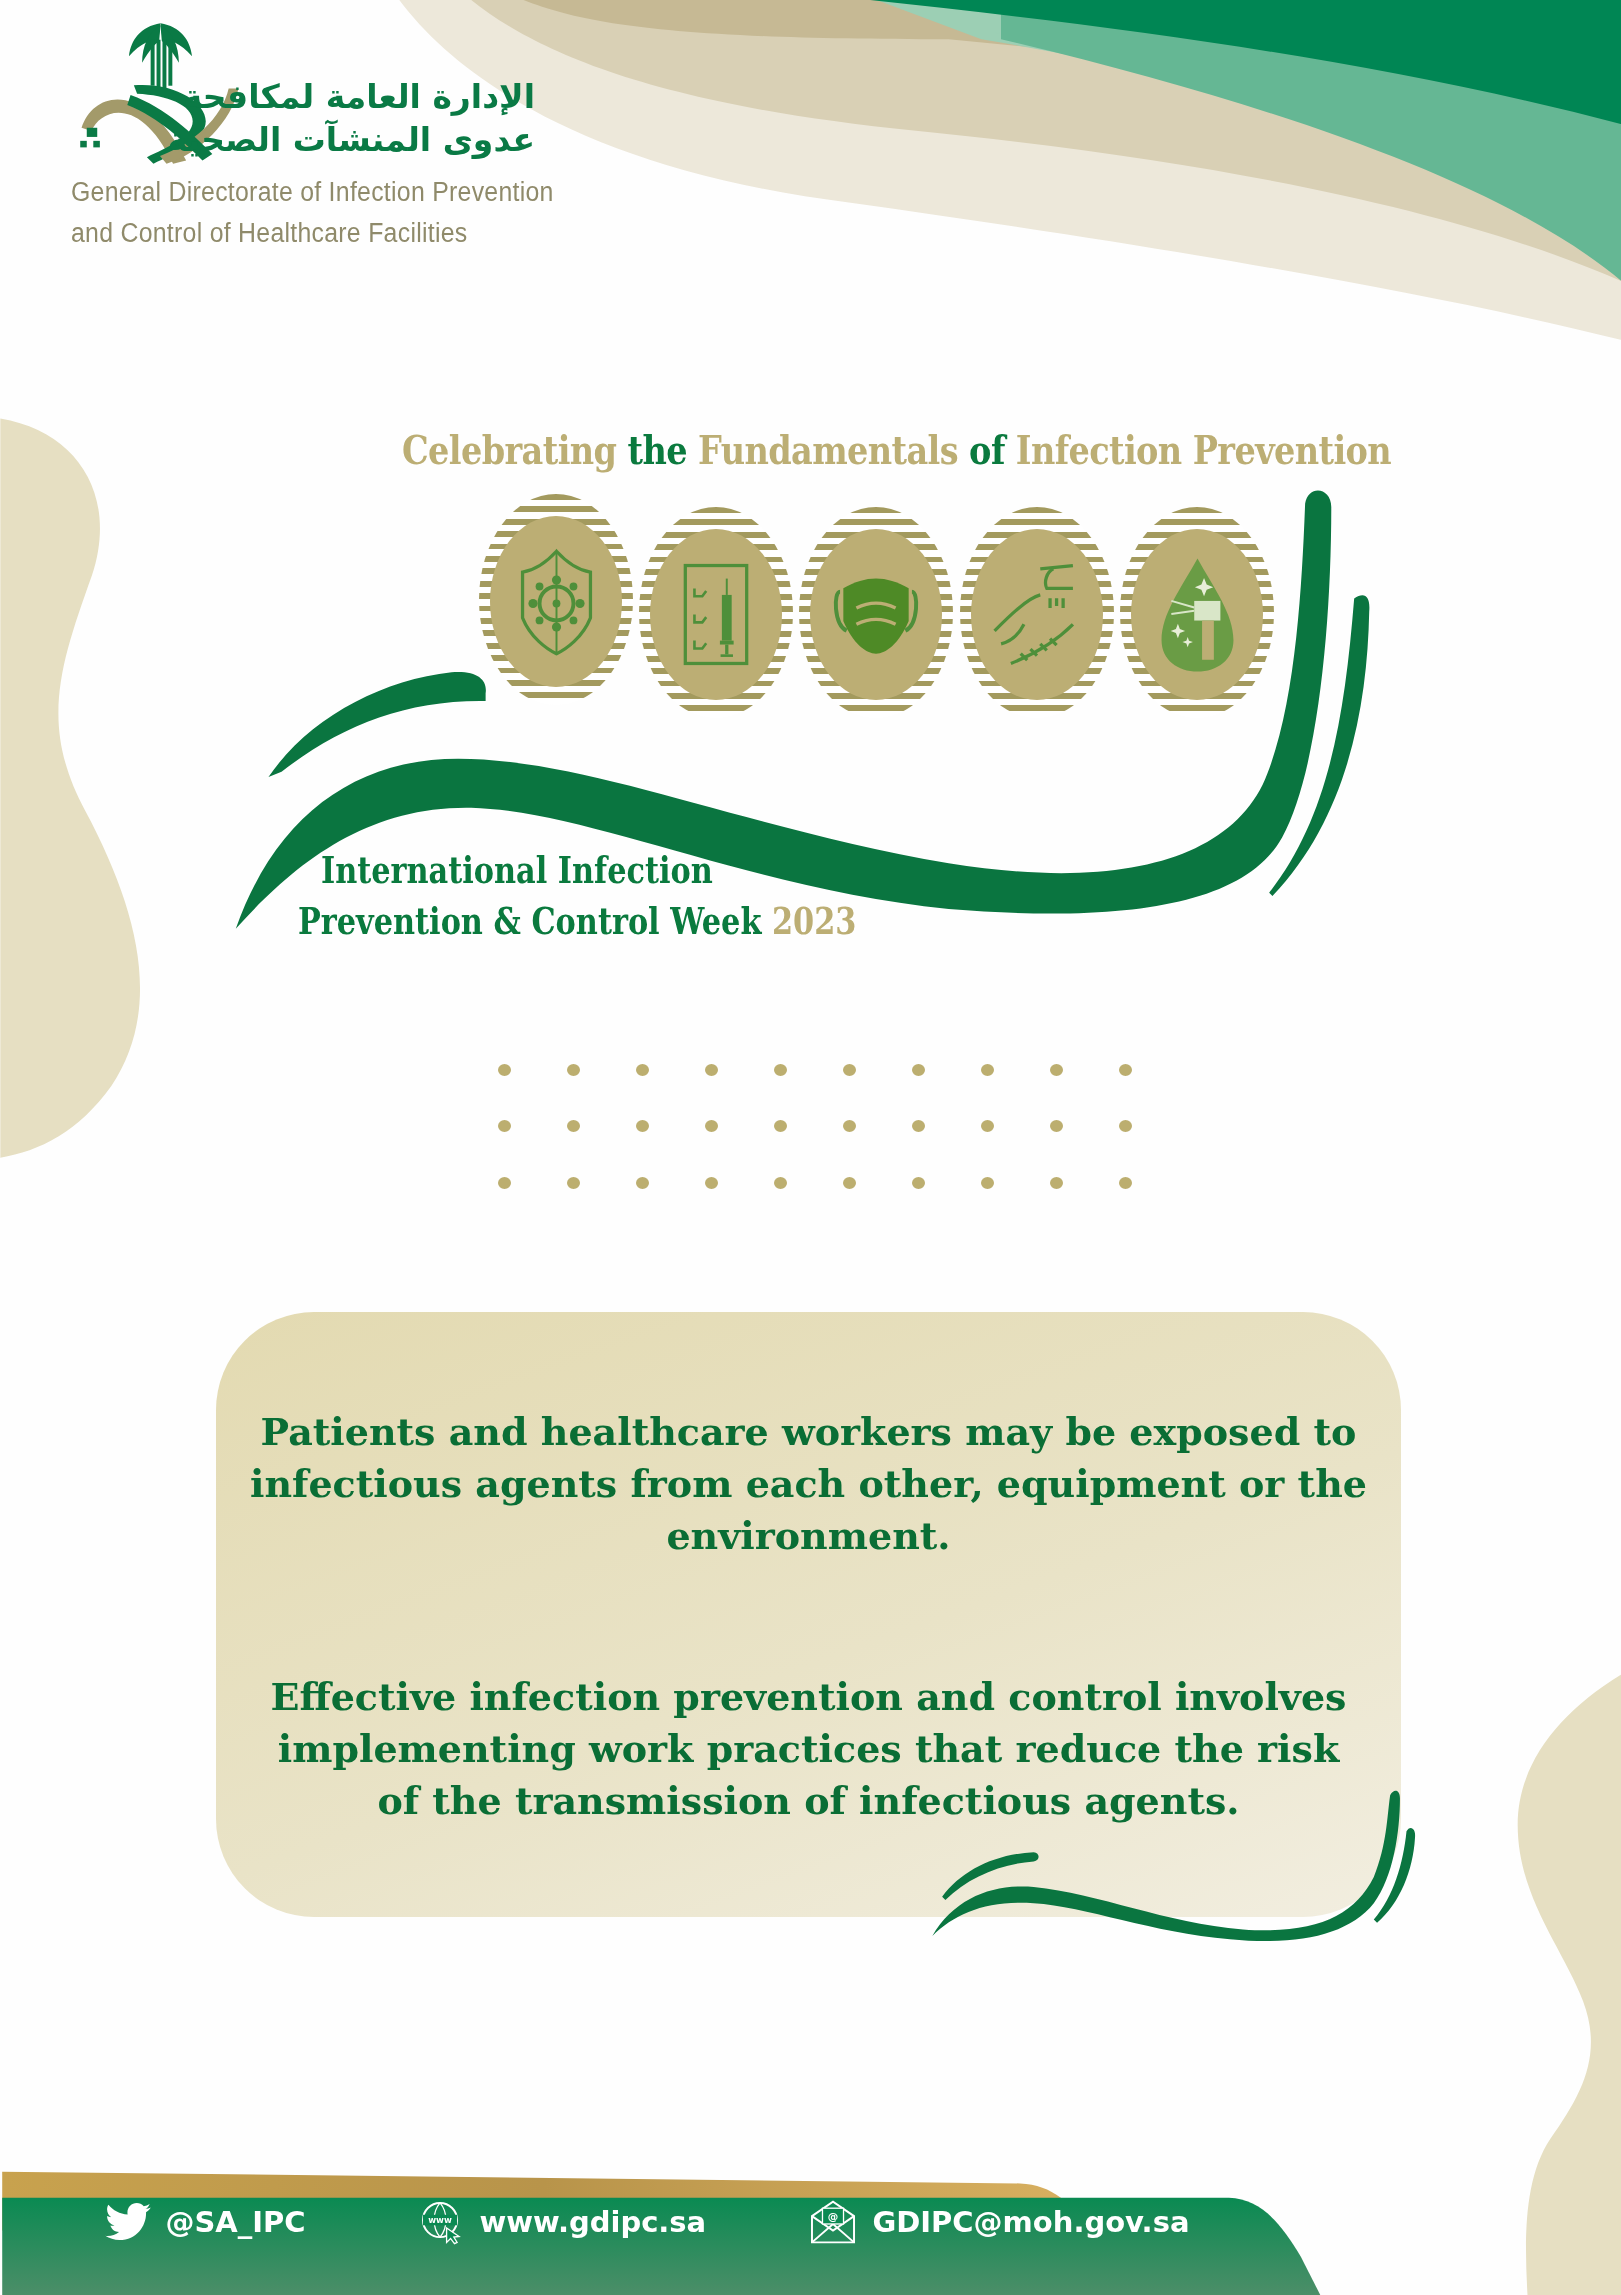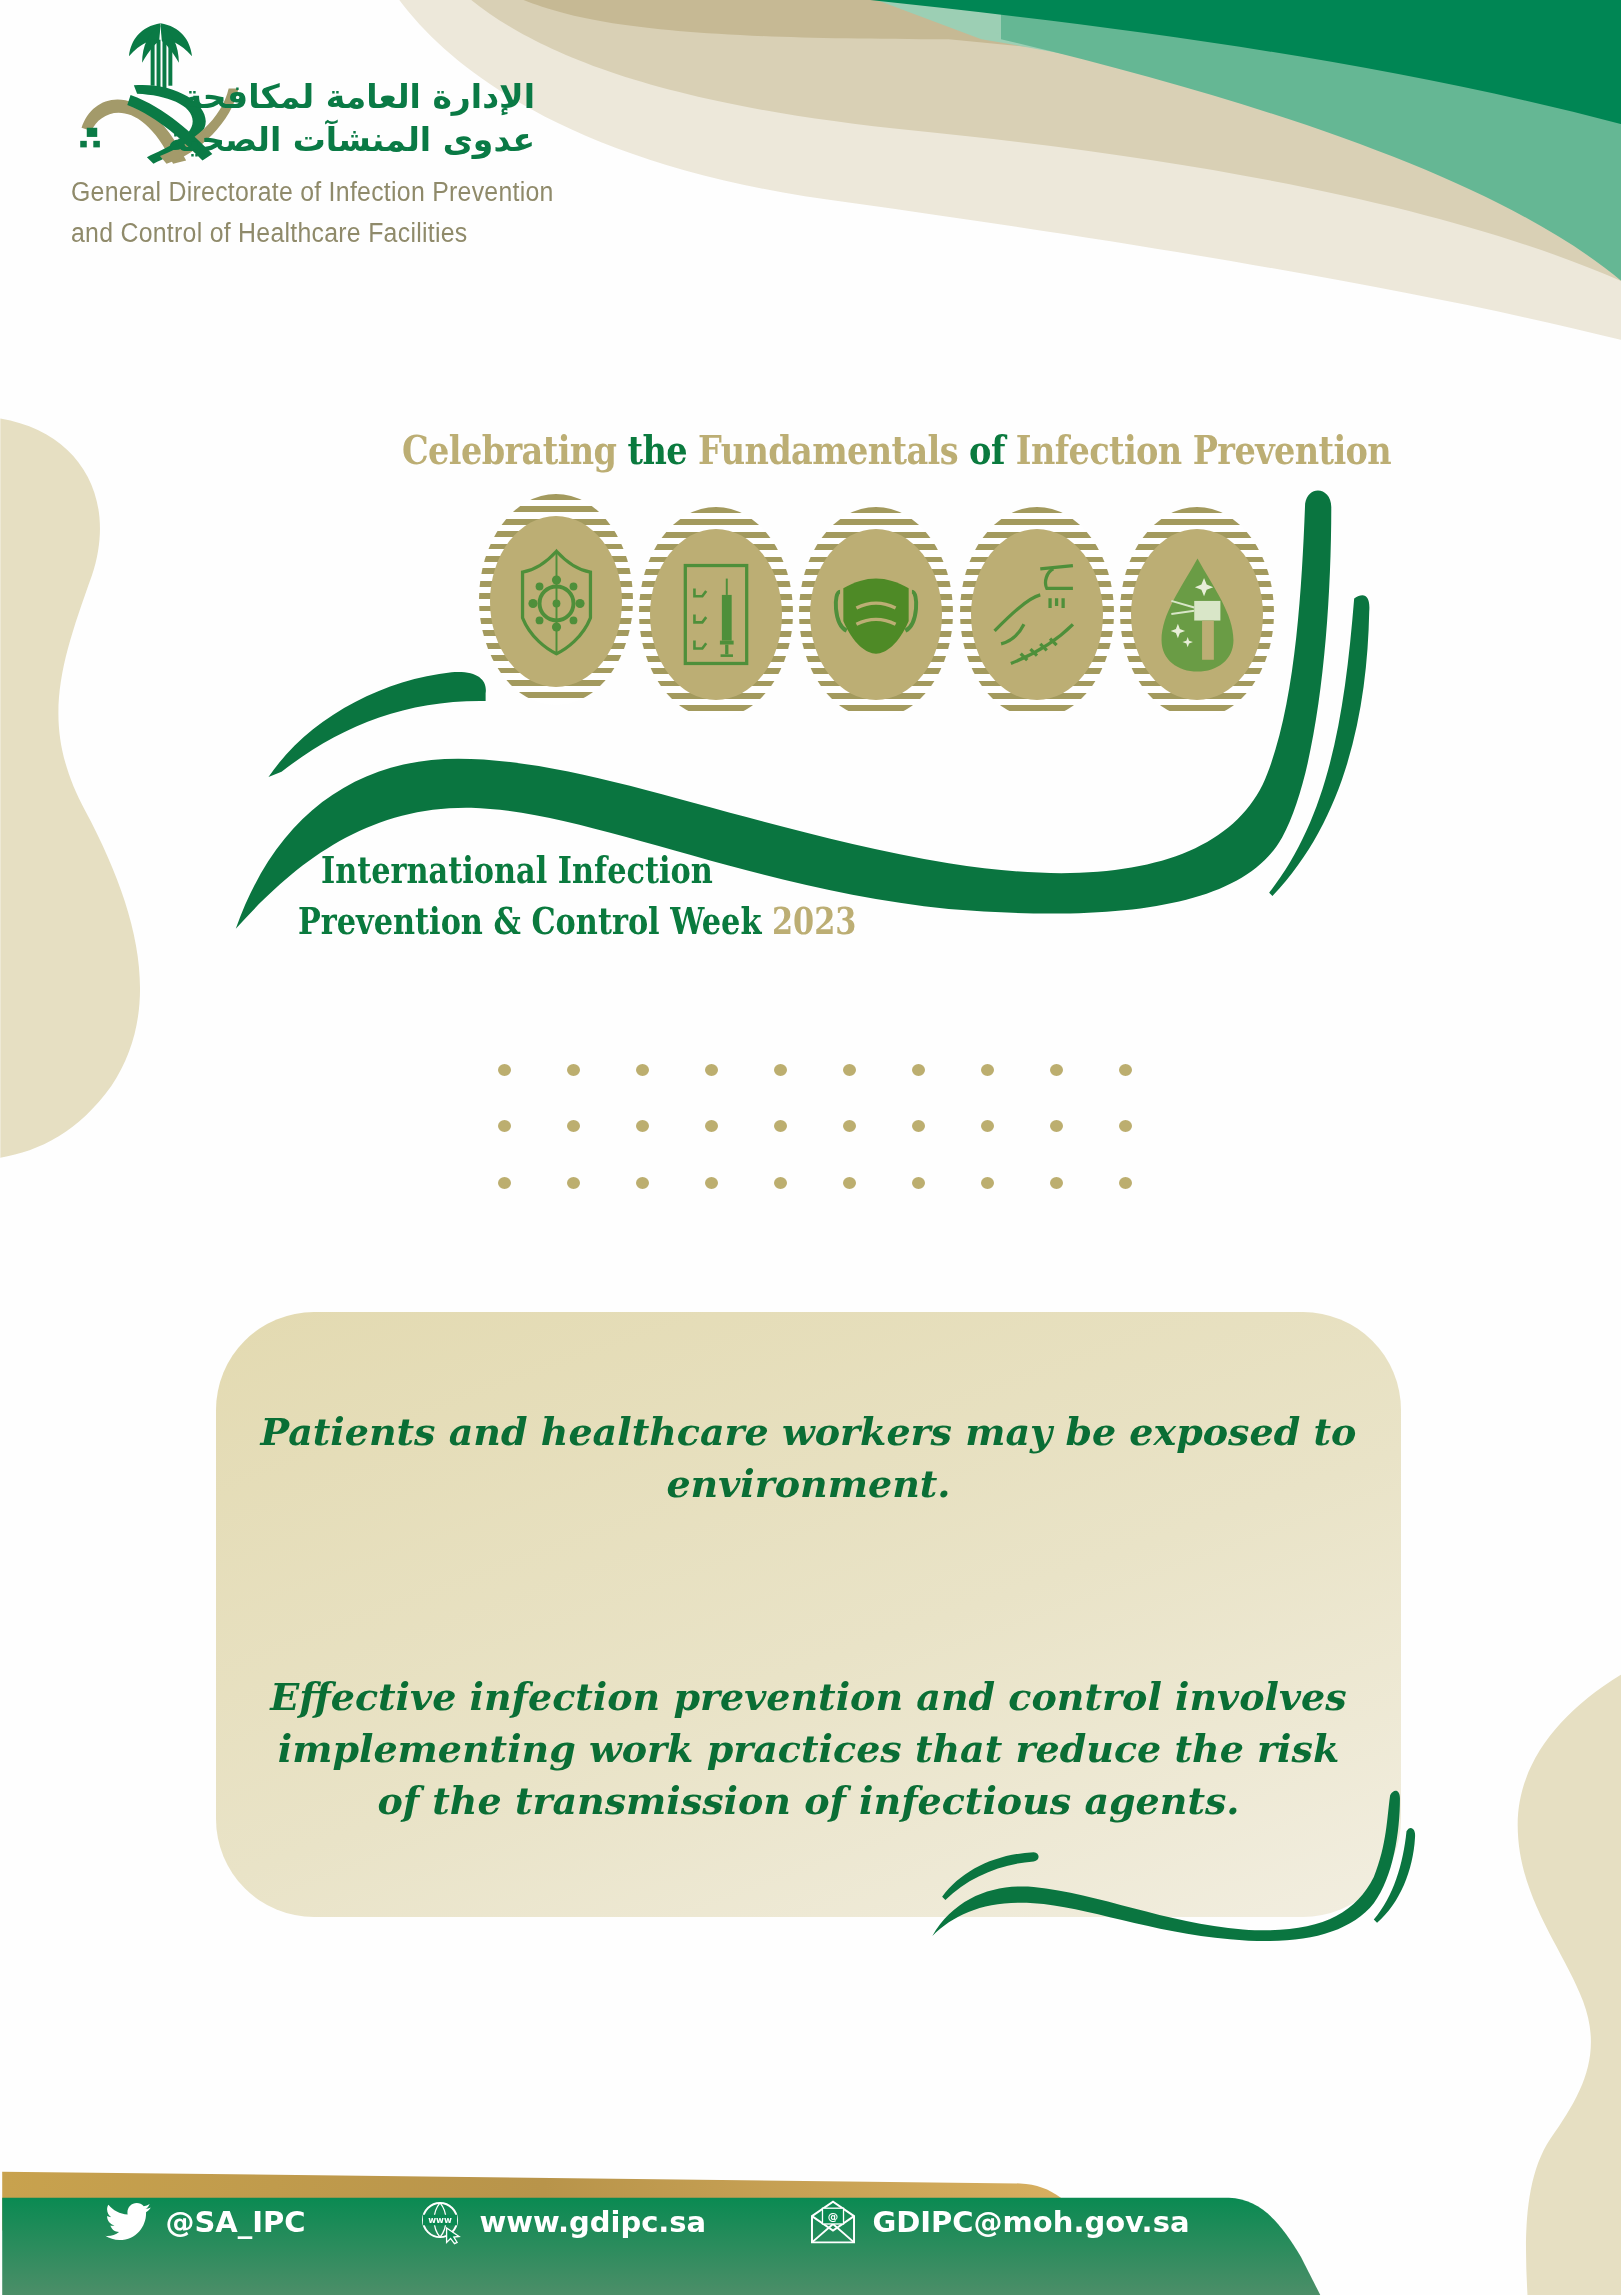--- a/index.html
+++ b/index.html
@@ -12,21 +12,21 @@
   .gold { color:#bcae74; }
   .green { color:#0a7a3e; }
   .week { position:absolute; font-family:"DejaVu Serif", serif; font-weight:bold; font-size:37px; color:#0a7a3e; white-space:nowrap; transform:scaleX(0.82); transform-origin:left; }
   .oval { position:absolute; width:154px; height:211px; border-radius:50%;
     background:repeating-linear-gradient(180deg, #a39a5e 0px, #a39a5e 5.9px, #fff 5.9px, #fff 12.4px); }
   .oval-inner { position:absolute; left:11px; top:21.6px; width:132px; height:171px; border-radius:50%; background:#bcae74; display:flex; align-items:center; justify-content:center; }
   .dot { position:absolute; width:13px; height:11.8px; border-radius:50%; background:#bcae6f; }
   .box { position:absolute; left:216px; top:1312px; width:1185px; height:605px; border-radius:98px 98px 98px 98px;
     background:linear-gradient(160deg, #e3dab1 0%, #e9e3c7 55%, #f2eee0 100%); }
   .para { position:absolute; left:216px; width:1185px; text-align:center; font-family:"DejaVu Serif", serif; font-weight:bold; color:#0a6e35; font-size:38px; line-height:52px; }
-  .para span { display:block; white-space:nowrap;font-style:italic; }
+  .para span { display:block; white-space:nowrap; }
   .footer-item { position:absolute; top:2199px; height:46px; display:flex; align-items:center; color:#ffffff; font-family:"DejaVu Sans", sans-serif; font-size:29px; font-weight:bold; }
   .footer-item svg { margin-right:14.4px; }
 </style>
 </head>
 <body>
 
 <svg class="abs" style="left:0;top:0" width="1622" height="2295" viewBox="0 0 2479 3509">
 
   <path d="M610,0 C700,120 900,260 1300,310 C1800,380 2200,450 2479,520 L2479,0 Z" fill="#ede8da"></path>
   <path d="M720,0 C820,80 1000,160 1400,200 C1900,250 2250,330 2479,430 L2479,0 Z" fill="#d9d0b5"></path>
@@ -204,20 +204,21 @@
     <div class="dot" style="left: 843px; top: 1177px;"></div>
     <div class="dot" style="left: 912px; top: 1177px;"></div>
     <div class="dot" style="left: 981px; top: 1177px;"></div>
     <div class="dot" style="left: 1050px; top: 1177px;"></div>
     <div class="dot" style="left: 1119px; top: 1177px;"></div>
   </div>
 
 <div class="box"></div>
 <div class="para" style="top:1406px">
   <span>Patients and healthcare workers may be exposed to</span>
+  <span>infectious agents from each other, equipment or the</span>
   <span>environment.</span>
 </div>
 <div class="para" style="top:1671px">
   <span>Effective infection prevention and control involves</span>
   <span>implementing work practices that reduce the risk</span>
   <span>of the transmission of infectious agents.</span>
 </div>
 
 <svg class="abs" style="left:0;top:0" width="1622" height="2295" viewBox="0 0 2479 3509">
   <g fill="#0a7540">

